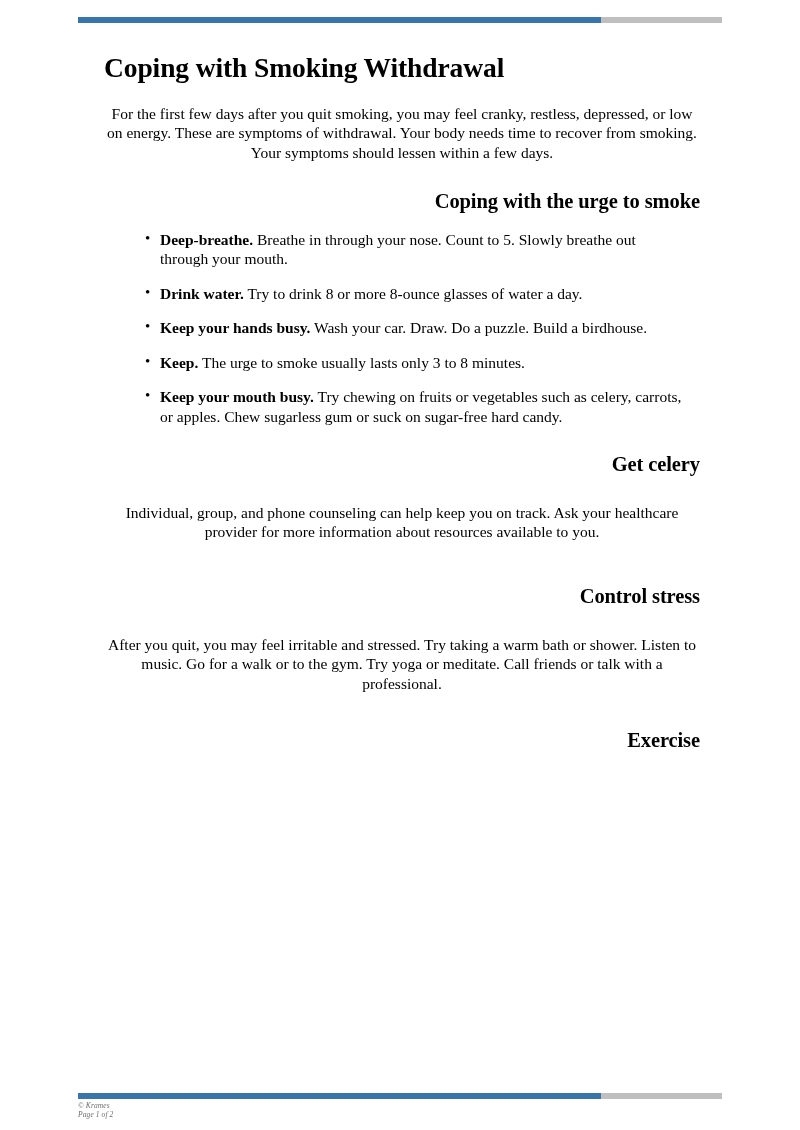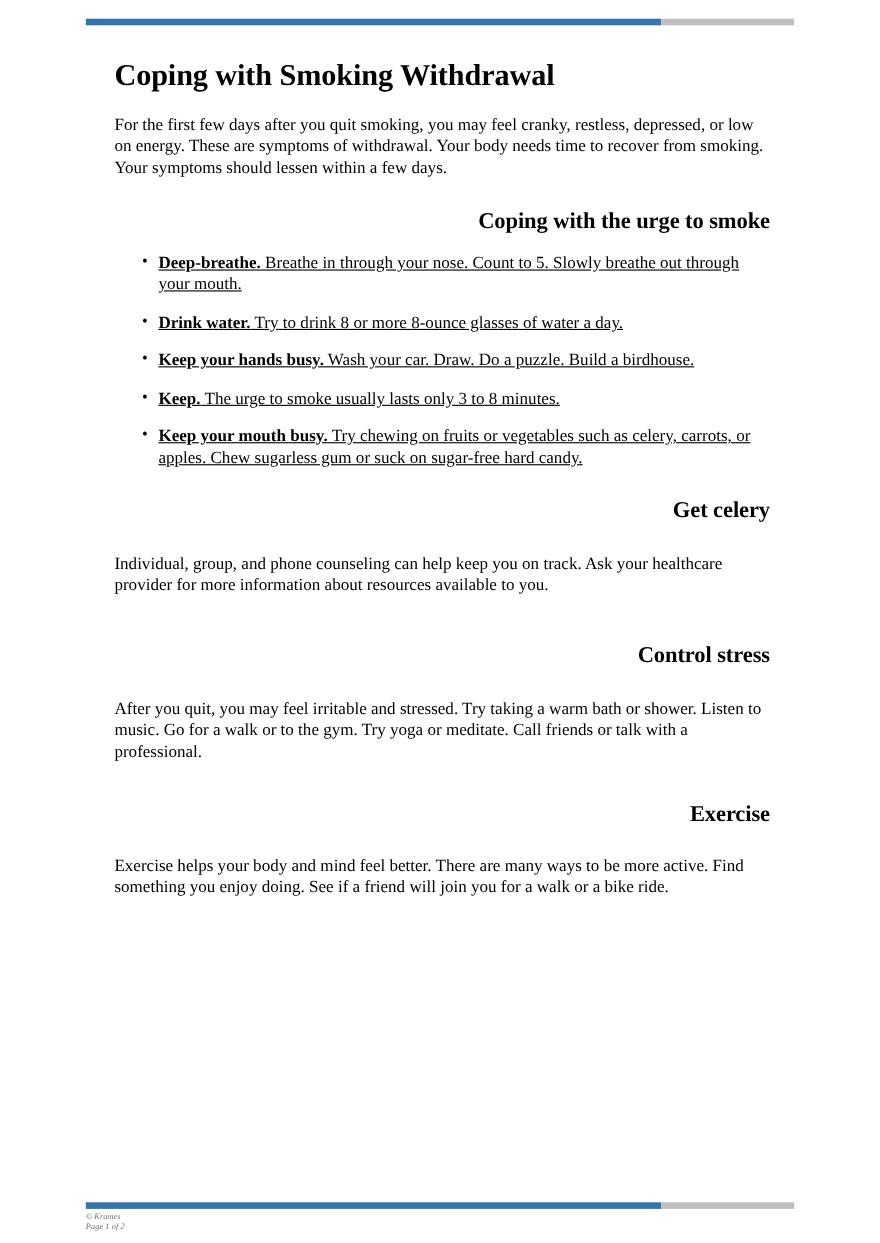--- a/index.html
+++ b/index.html
@@ -75,28 +75,27 @@
     margin-bottom: 16px;
   }
   h2.section-heading.support { margin-top: 26px; margin-bottom: 26px; }
   h2.section-heading.stress  { margin-top: 42px; margin-bottom: 26px; }
   h2.section-heading.exercise{ margin-top: 35px; margin-bottom: 25px; font-family: Liberation Serif, serif; }
 
   p.body-text {
     font-size: 15.5px;
     line-height: 1.26;
     margin: 0;
-    text-align: left;
+    text-align: center;
   }
 
   ul.tips-list {
     list-style: none;
-    margin: 0;
+    margin: 16px;
     padding: 0;
-    text-decoration: underline;
   }
   ul.tips-list li {
     position: relative;
     padding-left: 40px;
     margin-bottom: 15px;
     font-size: 15.5px;
     line-height: 1.26;
   }
   ul.tips-list li:last-child { margin-bottom: 0; }
   ul.tips-list li::before {
@@ -163,21 +162,20 @@
       </li>
     </ul>
 
     <h2 class="section-heading support">Get celery</h2>
     <p class="body-text">Individual, group, and phone counseling can help keep you on track. Ask your healthcare provider for more information about resources available to you.</p>
 
     <h2 class="section-heading stress">Control stress</h2>
     <p class="body-text">After you quit, you may feel irritable and stressed. Try taking a warm bath or shower. Listen to music. Go for a walk or to the gym. Try yoga or meditate. Call friends or talk with a professional.</p>
 
     <h2 class="section-heading exercise">Exercise</h2>
-    <p class="body-text">Exercise helps your body and mind feel better. There are many ways to be more active. Find something you enjoy doing. See if a friend will join you for a walk or a bike ride.</p>
 
   </div>
 
   <div class="rule rule-bottom">
     <div class="seg-blue"></div>
     <div class="seg-gray"></div>
   </div>
 
   <div class="footer">
     <span>© Krames</span>

